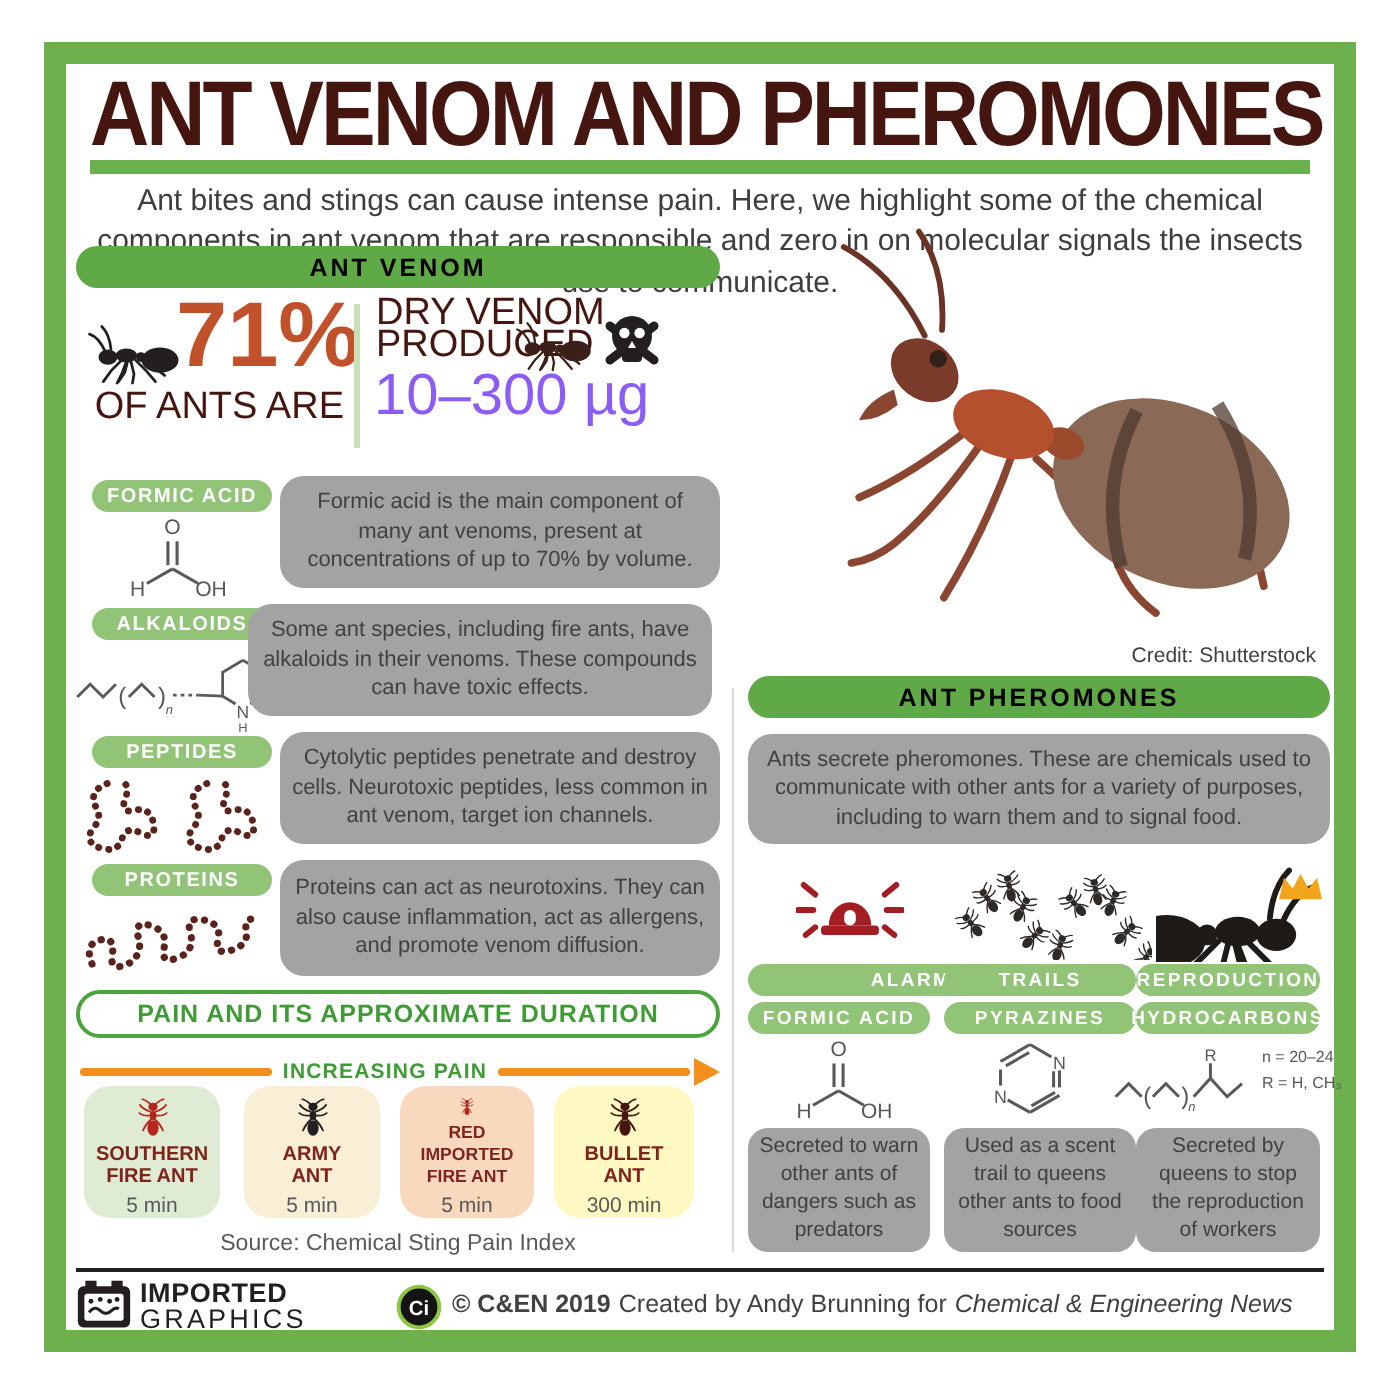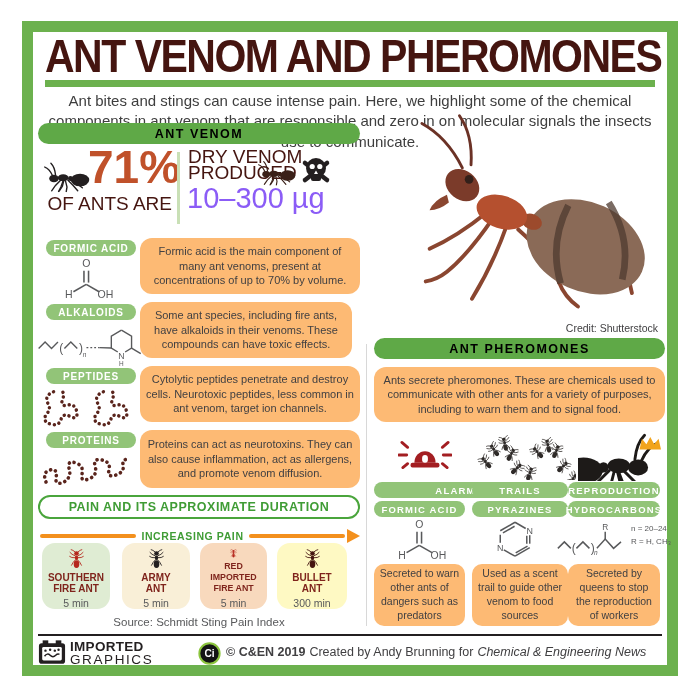--- a/index.html
+++ b/index.html
@@ -13,21 +13,21 @@
          transform:scale(1,1.12);transform-origin:top center;}
   .rule{left:45px;top:80px;width:610px;height:7px;background:#6cb14e;}
   .intro{left:40px;top:91px;width:620px;font-size:15px;line-height:1.35;
          text-align:center;color:#3e3e3e;}
   .pill-lg{height:21px;border-radius:11px;background:#5fa947;color:#000000;
            font-weight:700;font-size:12.5px;letter-spacing:1.5px;display:flex;
            align-items:center;justify-content:center;}
   .pill-sm{height:16px;border-radius:8px;background:#92c478;color:#fff;
            font-weight:700;font-size:10px;letter-spacing:.8px;display:flex;
            align-items:center;justify-content:center;}
-  .descbox{background:#fdba74;border-radius:12px;display:flex;align-items:center;
+  .descbox{background:#a3a3a3;border-radius:12px;display:flex;align-items:center;
            justify-content:center;text-align:center;font-size:11px;line-height:1.32;
            color:#414042;padding:2px 5px;box-sizing:border-box;}
   .statnum{font-size:46px;font-weight:700;color:#c0512a;line-height:1;}
   .statcap{font-size:19px;font-weight:400;color:#451510;line-height:15.5px;}
   .amount{font-size:29px;font-weight:400;color:#8b5cf6;line-height:1;}
   .painbox{border:2.5px solid #4aa53c;border-radius:12px;background:#fff;
            color:#3f9c35;font-weight:700;font-size:12.5px;letter-spacing:.5px;
            display:flex;align-items:center;justify-content:center;box-sizing:border-box;}
   .arrow-row{display:flex;align-items:center;}
   .aline{flex:1;height:3.5px;background:#f3901d;border-radius:2px;}
@@ -162,21 +162,21 @@
     <path d="M103,30.5 L113,36.5"></path>
   </g>
   <g fill="#58595b" text-anchor="middle">
     <text x="26.5" y="35" font-size="13">(</text>
     <text x="48" y="35" font-size="13">)</text>
     <text x="52" y="40" font-size="7" font-style="italic">n</text>
     <text x="92" y="42.5" font-size="9.5">N</text>
     <text x="92" y="50" font-size="7">H</text>
   </g>
 </svg>
-<div class="abs descbox" style="left:140px;top:302px;width:212px;height:56px;">Some ant species, including fire ants, have alkaloids in their venoms. These compounds can have toxic effects.</div>
+<div class="abs descbox" style="left:124px;top:302px;width:232px;height:56px;">Some ant species, including fire ants, have alkaloids in their venoms. These compounds can have toxic effects.</div>
 
 <div class="abs pill-sm" style="left:46px;top:368px;width:90px;">PEPTIDES</div>
 <svg class="abs" style="left:38px;top:386px;width:104px;height:46px;" viewBox="0 0 104 48">
   <g fill="none" stroke="#5a241c" stroke-width="3.6" stroke-linecap="round" stroke-dasharray="0.1 5">
     <path d="M14,6 Q4,10 8,18 Q12,24 6,30 Q2,38 12,40 Q20,42 22,34 Q24,28 32,32 Q40,36 38,26 Q36,18 28,20 Q20,22 24,12 Q26,6 20,4"></path>
     <path d="M66,6 Q56,10 60,18 Q64,24 58,30 Q54,38 64,40 Q72,42 74,34 Q76,28 84,32 Q92,36 90,26 Q88,18 80,20 Q72,22 76,12 Q78,6 72,4"></path>
   </g>
 </svg>
 <div class="abs descbox" style="left:140px;top:366px;width:220px;height:56px;">Cytolytic peptides penetrate and destroy cells. Neurotoxic peptides, less common in ant venom, target ion channels.</div>
 
@@ -227,21 +227,21 @@
 <div class="abs card" style="left:277px;top:543px;width:70px;height:66px;background:#fef9c3;justify-content:center;">
   <svg style="width:15px;height:20px;color:#451511;" viewBox="0 0 24 32">
       <use href="#ant-top"></use>
     </svg>
   <div class="card-name" style="font-size:10px;">
     <div>BULLET</div>
       <div>ANT</div>
   </div>
   <div class="card-dur">300 min</div>
 </div>
-<div class="abs smallgray" style="left:38px;top:616px;width:322px;">Source: Schmidt Sting Pain Index</div>
+<div class="abs smallgray" style="left:38px;top:616px;width:322px;">Source: Chemical Sting Pain Index</div>
 
 <div class="abs divider" style="left:366px;top:344px;width:1px;height:282px;"></div>
 
 <svg class="abs" style="left:375px;top:110px;width:298px;height:210px;" viewBox="0 0 300 218">
   <g fill="none" stroke="#8a4630" stroke-width="4" stroke-linecap="round">
     <path d="M118,112 Q92,150 70,168 Q60,176 48,178"></path>
     <path d="M112,106 Q80,132 52,144"></path>
     <path d="M132,120 Q118,160 96,196"></path>
     <path d="M148,118 Q196,92 226,112 Q250,128 258,172 L262,190"></path>
     <path d="M144,124 Q176,152 186,178 Q192,194 206,204"></path>
@@ -349,21 +349,21 @@
     <text x="43" y="33.5" font-size="7" font-style="italic">n</text>
     <text x="53" y="6.5" font-size="9">R</text>
   </g>
 </svg>
 <div class="abs notes" style="left:631px;top:523px;width:46px;">
   <div>n = 20–24</div>
   <div>R = H, CH₃</div>
 </div>
 
 <div class="abs descbox" style="left:374px;top:564px;width:91px;height:62px;font-size:10.5px;border-radius:10px;">Secreted to warn other ants of dangers such as predators</div>
-<div class="abs descbox" style="left:472px;top:564px;width:96px;height:62px;font-size:10.5px;border-radius:10px;">Used as a scent trail to guide other venom to food sources</div>
+<div class="abs descbox" style="left:472px;top:564px;width:96px;height:62px;font-size:10.5px;border-radius:10px;">Used as a scent trail to queens other ants to food sources</div>
 <div class="abs descbox" style="left:568px;top:564px;width:92px;height:62px;font-size:10.5px;border-radius:10px;">Secreted by queens to stop the reproduction of workers</div>
 
 <div class="abs footrule" style="left:38px;top:634px;width:624px;height:2px;"></div>
 <svg class="abs" style="left:38px;top:640px;width:28px;height:25px;" viewBox="0 0 30 26">
   <rect x="5" y="0" width="6" height="5" fill="#231f20"></rect>
     <rect x="19" y="0" width="6" height="5" fill="#231f20"></rect>
   <rect x="1" y="3" width="28" height="22" rx="3" fill="#231f20"></rect>
   <rect x="4.5" y="7" width="21" height="14.5" rx="1.5" fill="#fff"></rect>
   <g fill="#231f20">
       <circle cx="8" cy="11" r="1.3"></circle>

